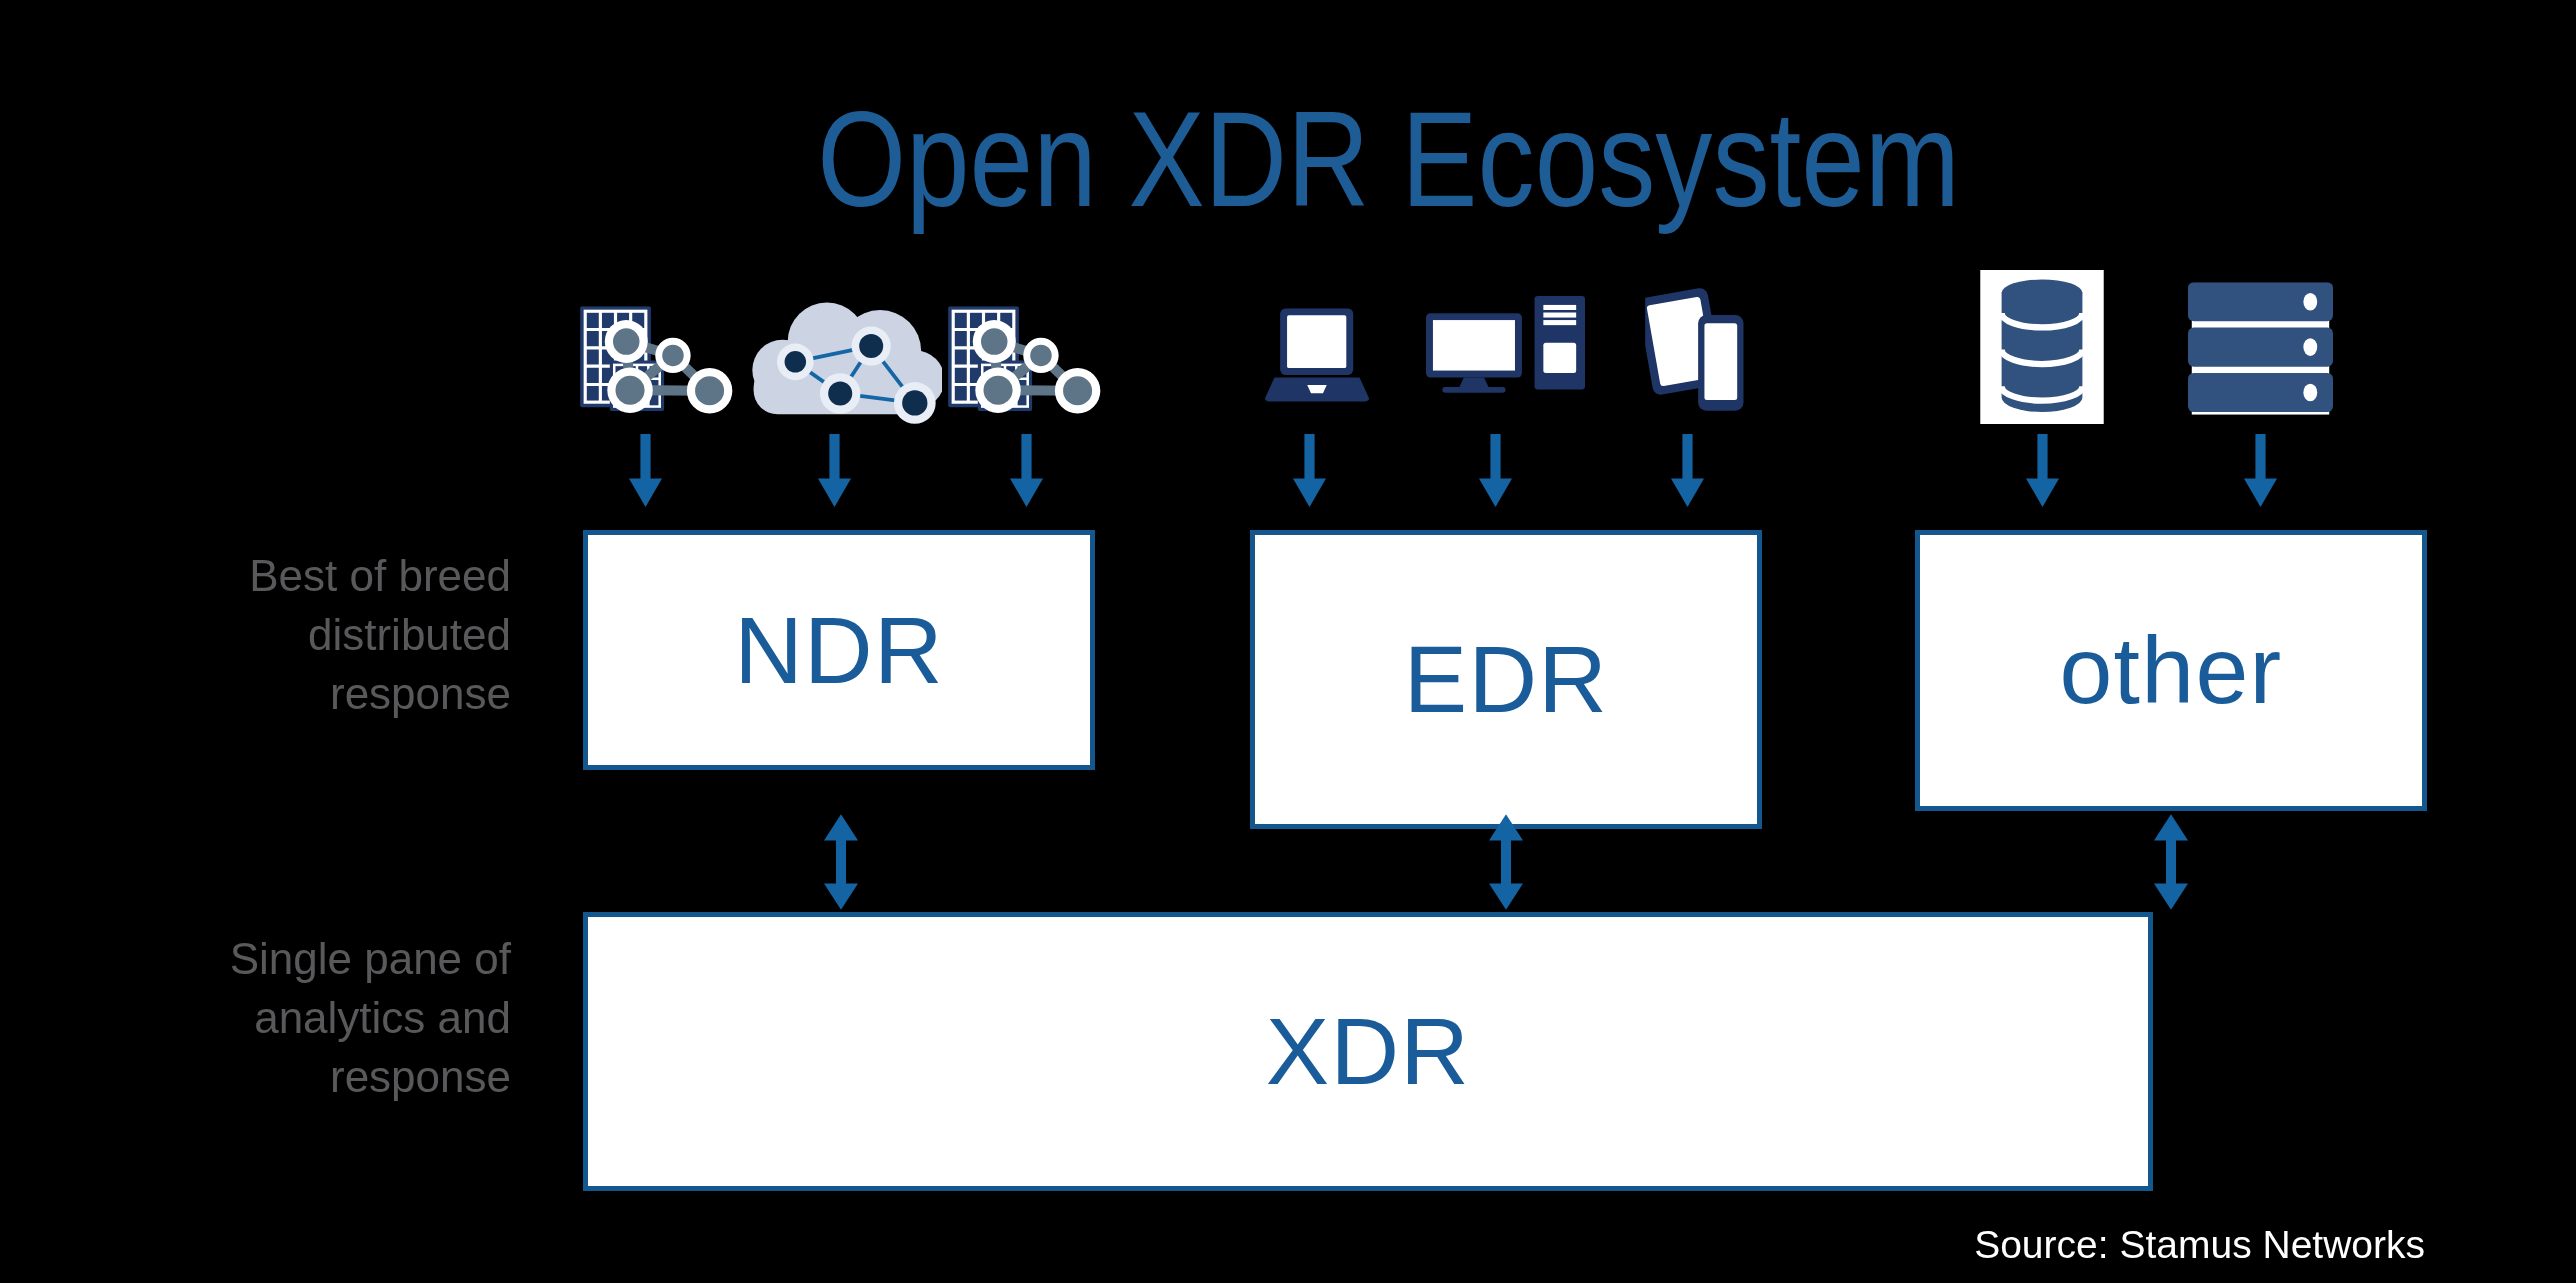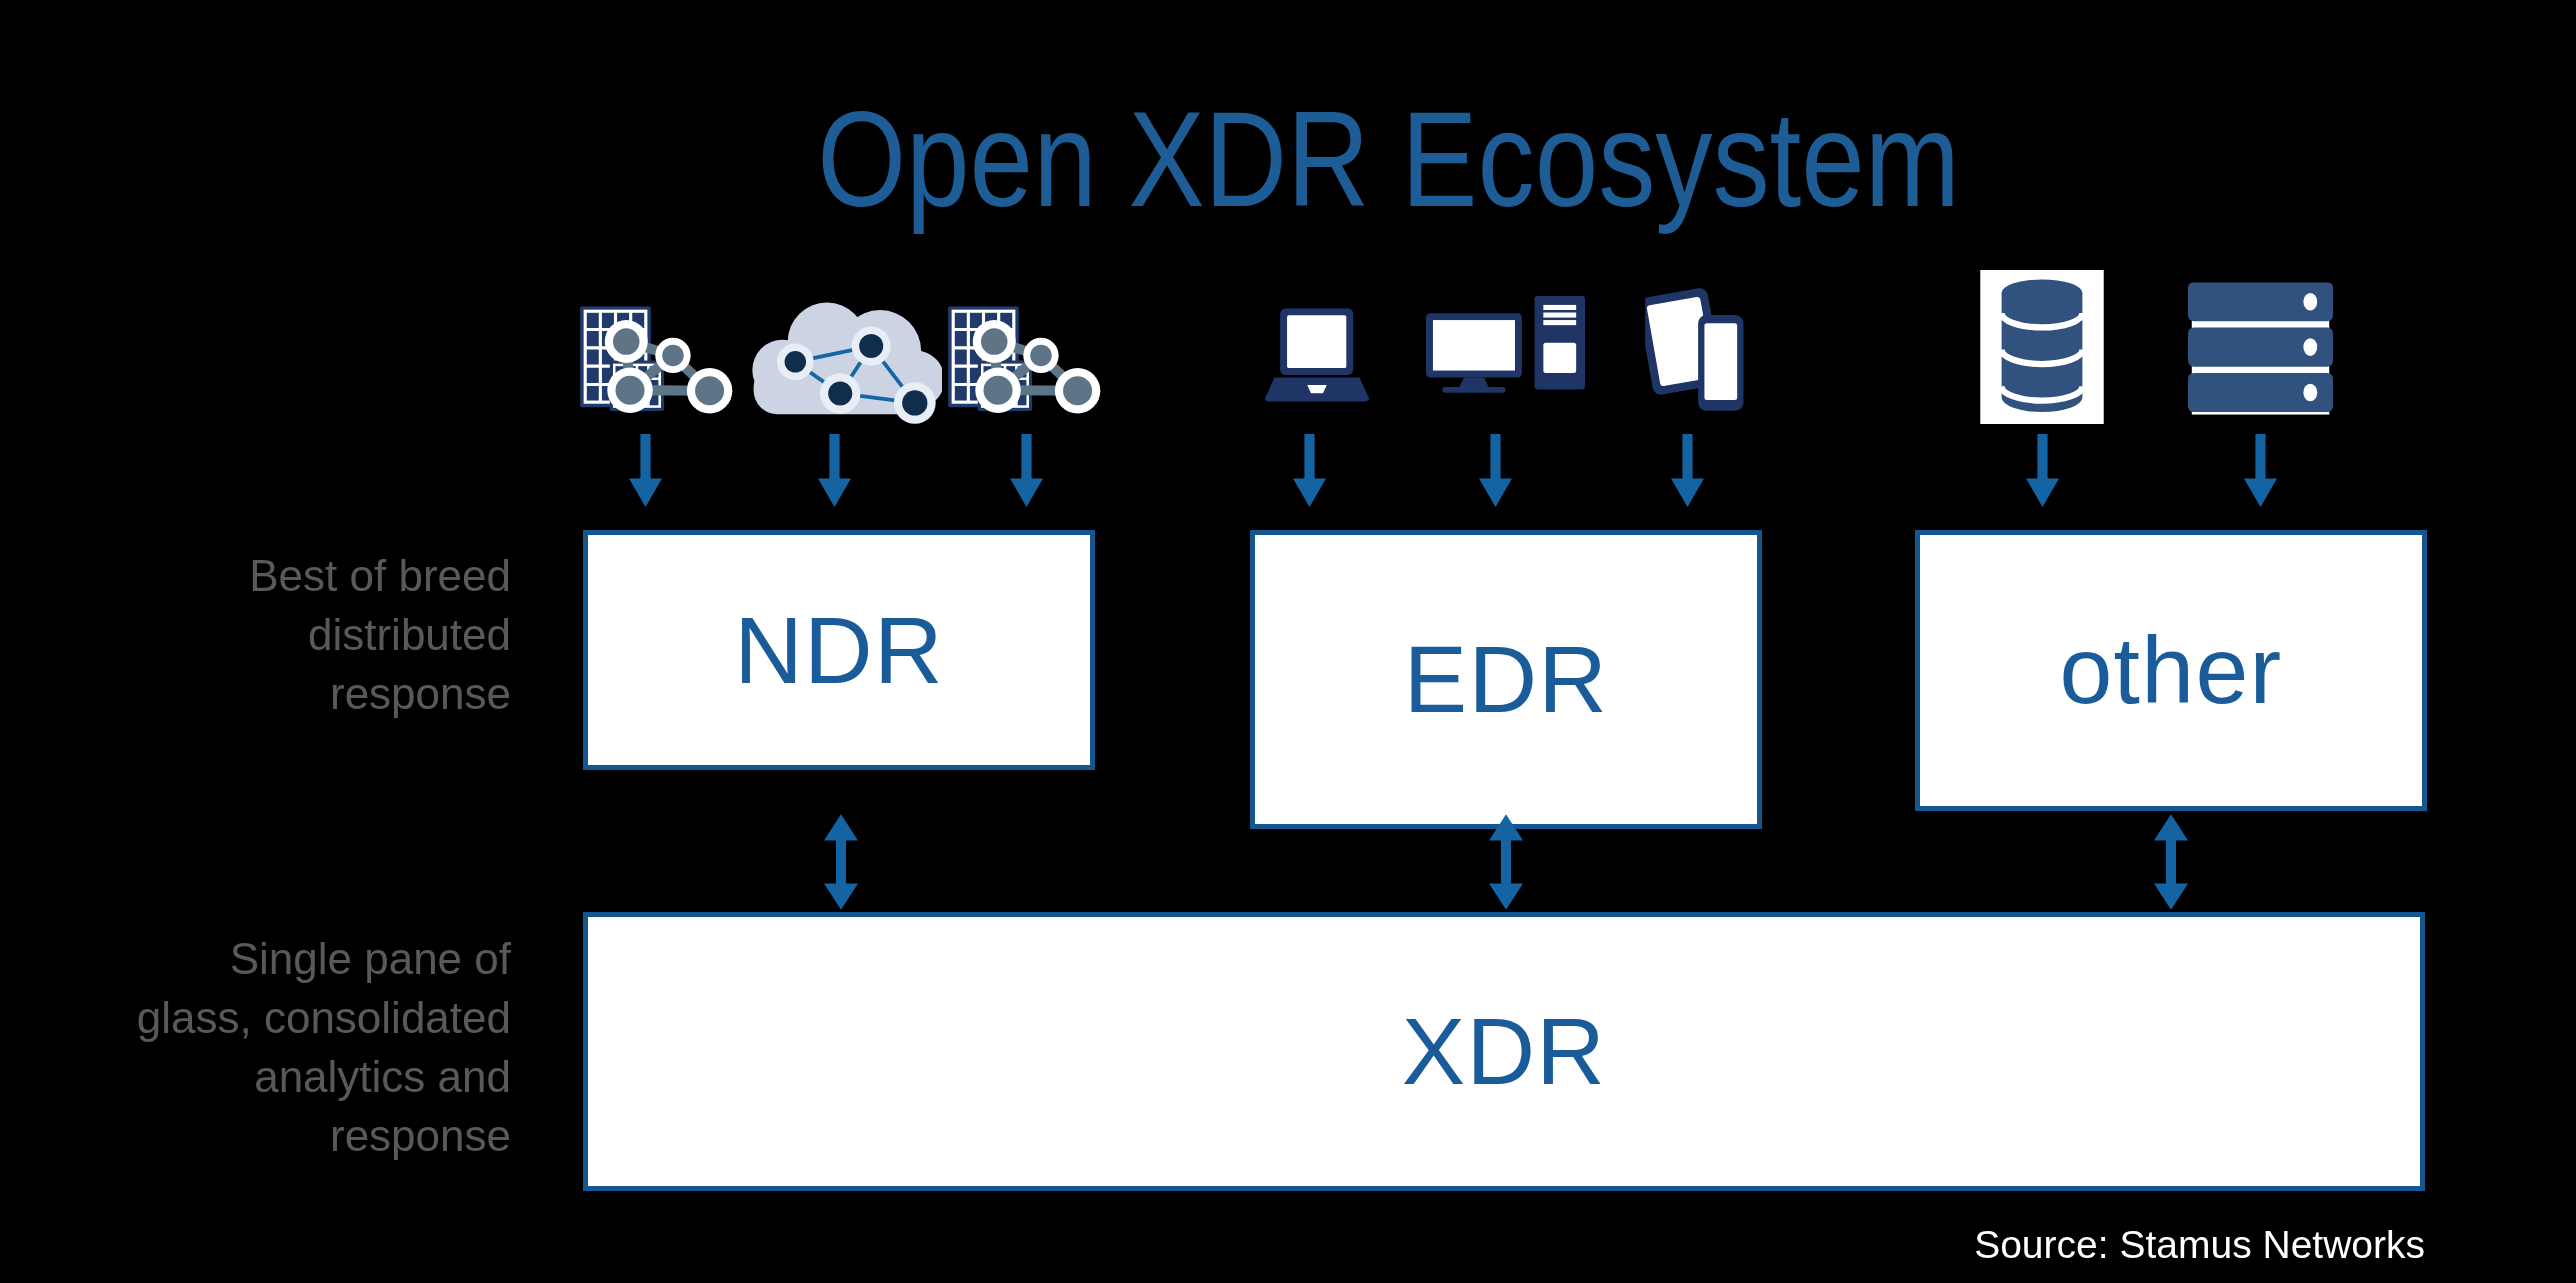--- a/index.html
+++ b/index.html
@@ -23,21 +23,21 @@
   .box{
     background:#FFFFFF;border:5px solid #14578F;box-sizing:border-box;
     display:flex;align-items:center;justify-content:center;
   }
   .box .box-label{
     color:#1A5C99;font-size:95px;font-weight:300;letter-spacing:1.3px;white-space:nowrap;
   }
   #box-ndr{left:583px;top:510px;width:512px;height:240px;}
   #box-edr{left:1250px;top:510px;width:512px;height:299px;}
   #box-other{left:1915px;top:510px;width:512px;height:281px;}
-  #box-xdr{left:583px;top:892px;width:1842px;height:279px;}
+  #box-xdr{left:583px;top:892px;width:1570px;height:279px;}
   #source-line{
     right:151px;top:1203px;text-align:right;
     font-size:39px;color:#ffffff;font-weight:400;white-space:nowrap;
   }
   svg{display:block;}
   .arrow-down{width:33px;height:73px;}
   .arrow-double{width:34px;height:96px;}
 </style>
 </head>
 <body>
@@ -169,21 +169,20 @@
 
   <div id="title" class="abs">Open XDR Ecosystem</div>
 
   <div id="label-best" class="abs side-label">
     <div>Best of breed</div>
     <div>distributed</div>
     <div>response</div>
   </div>
   <div id="label-single" class="abs side-label">
     <div>Single pane of</div>
-    <div>glass, consolidated</div>
     <div>analytics and</div>
     <div>response</div>
   </div>
 
   <svg class="abs" style="left:577px;top:286px" width="161" height="114" viewBox="0 0 255 180">
       <use href="#sym-netgrid"></use>
     </svg>
   <svg class="abs" style="left:746px;top:271px" width="196" height="136" viewBox="0 0 310 215">
       <use href="#sym-cloud"></use>
     </svg>

